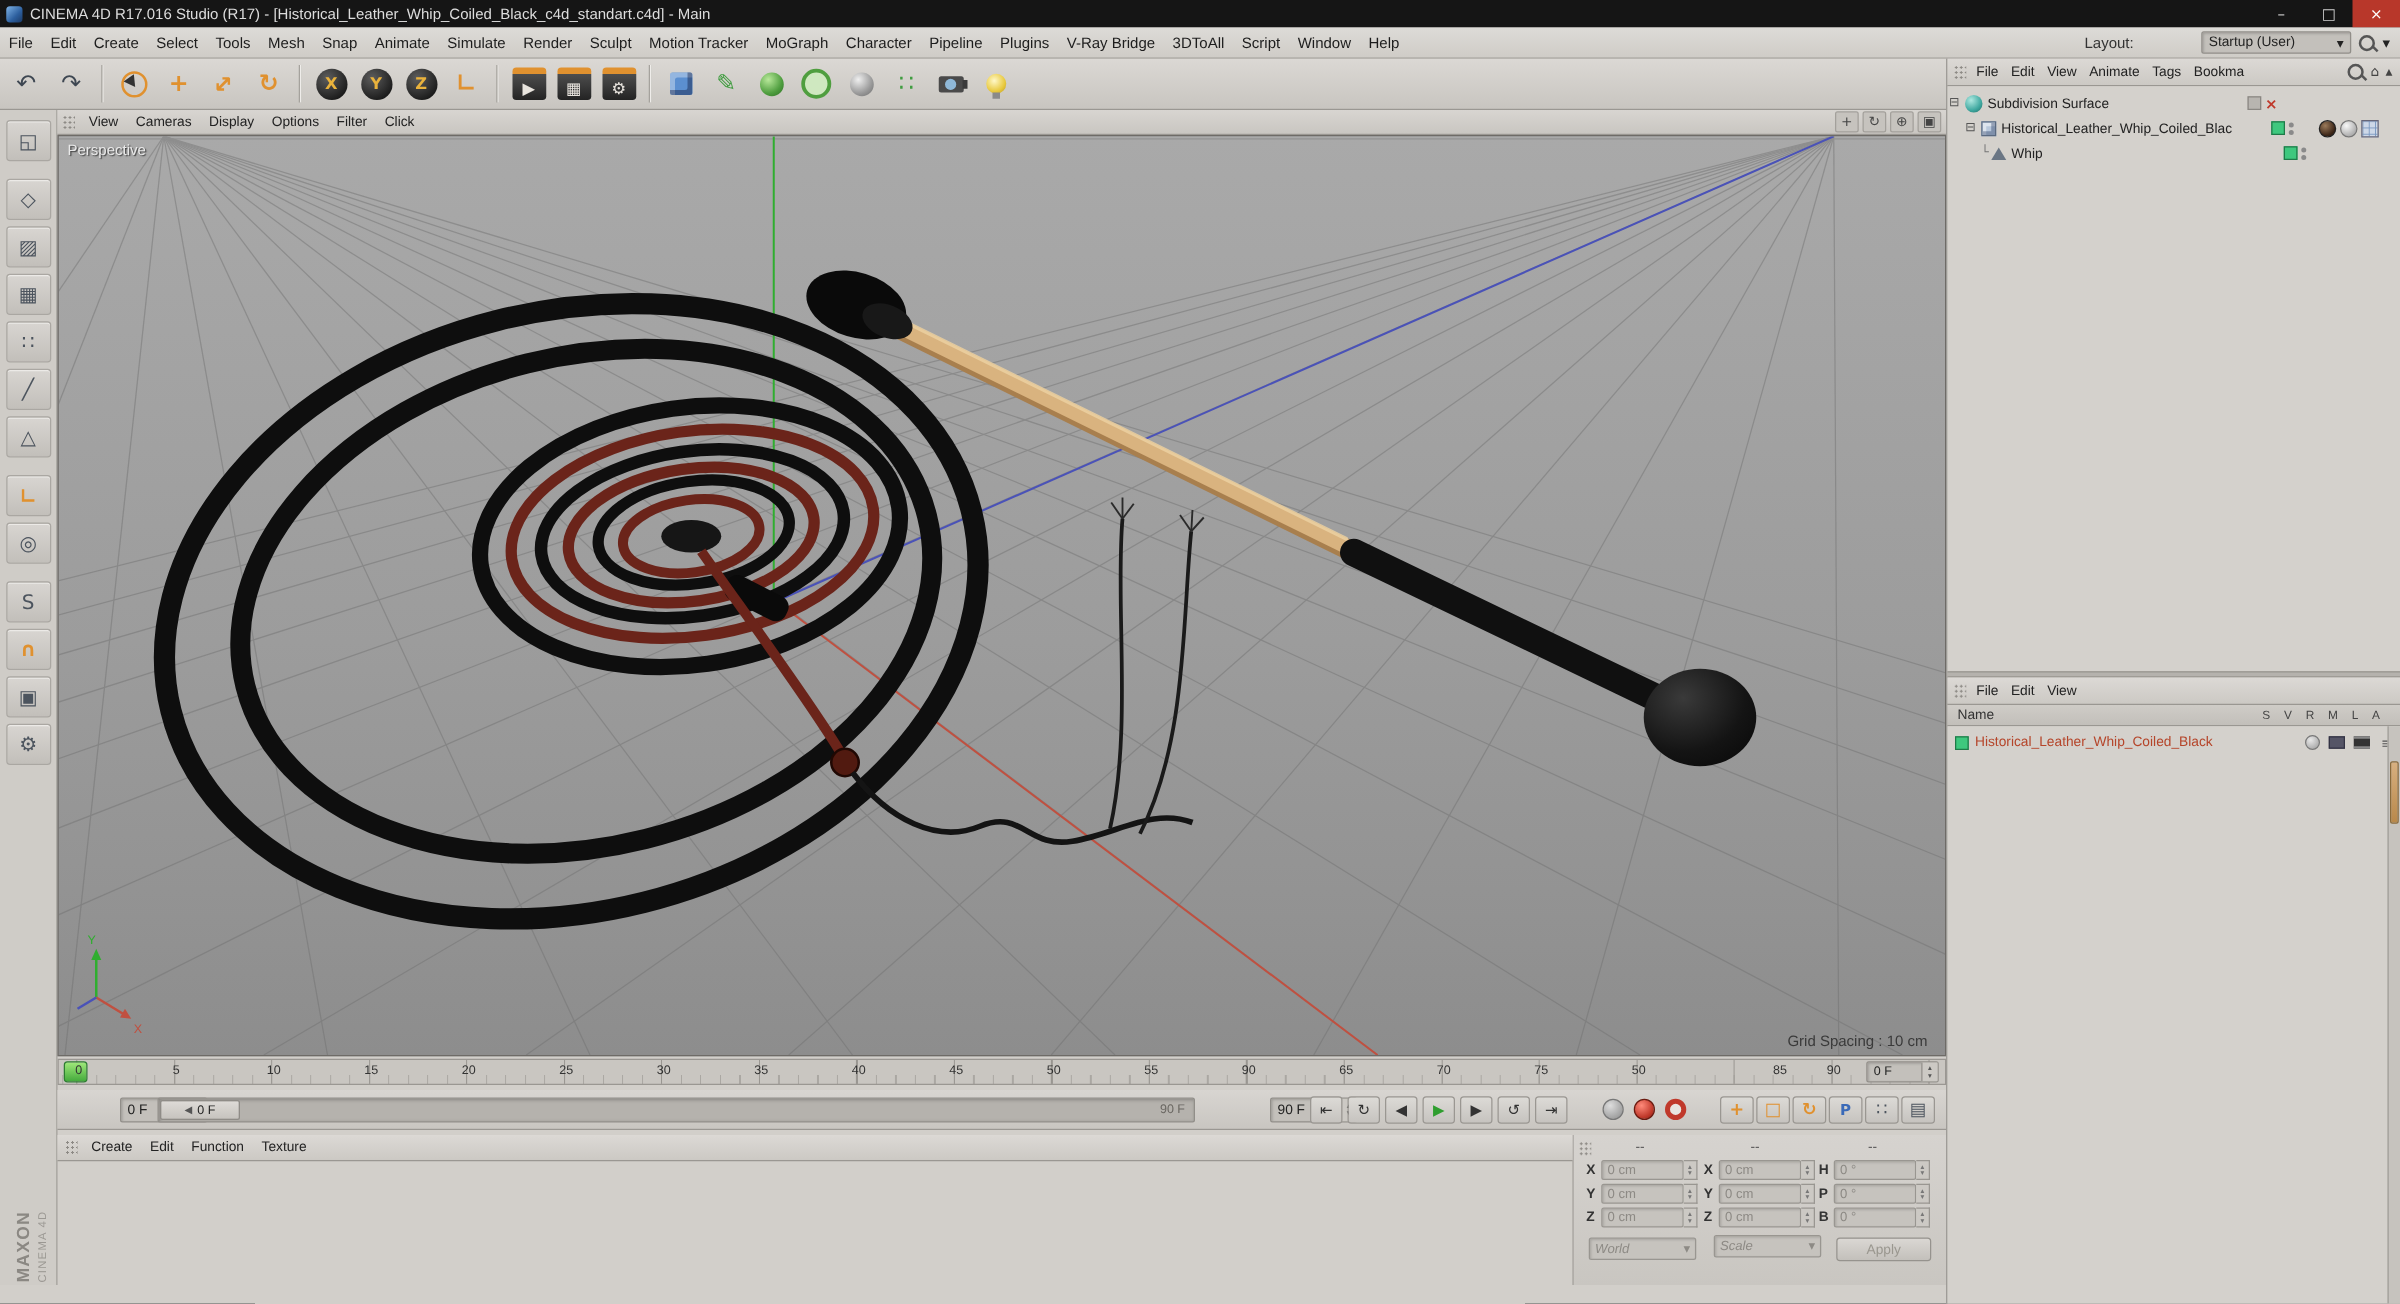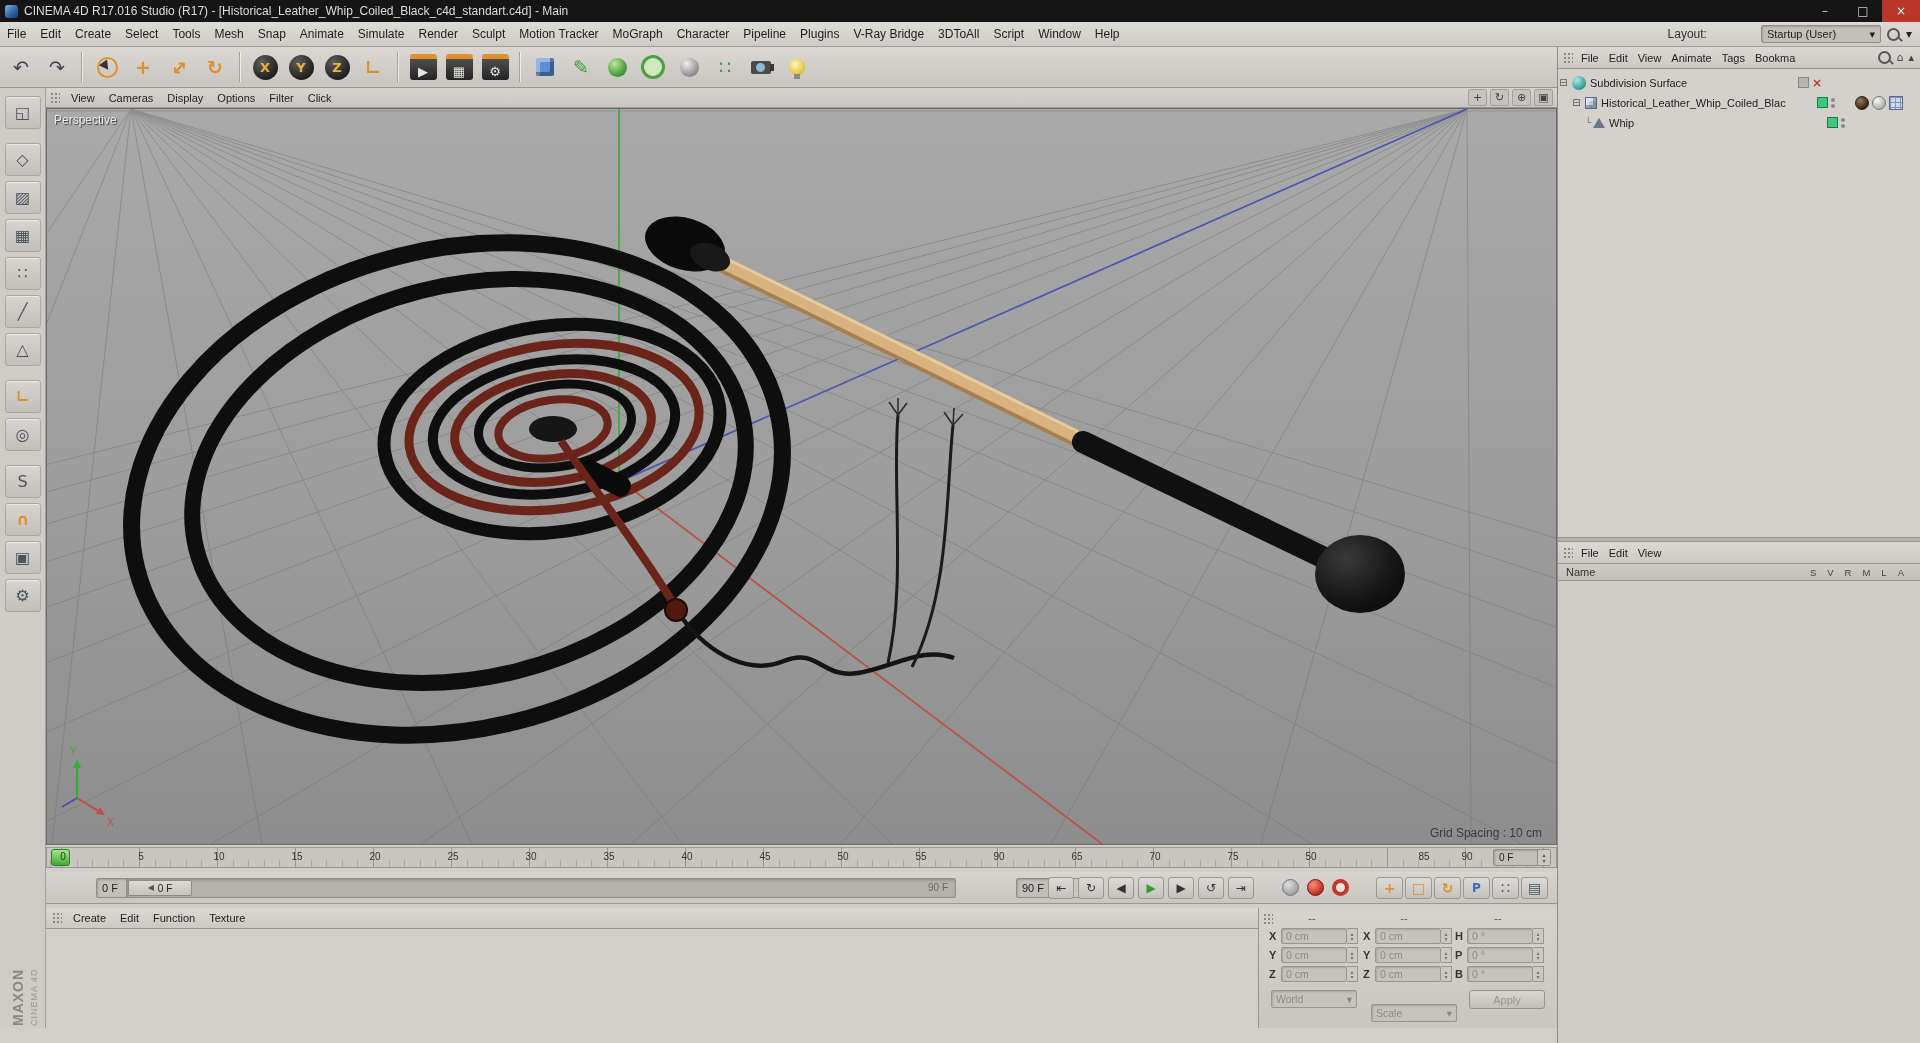--- a/index.html
+++ b/index.html
@@ -100,21 +100,21 @@
   .ph-item{padding:0 6px;}
   .mat-body{position:absolute;top:21px;left:0;right:0;bottom:0;background:#676767;}
   .mat-thumb{position:absolute;left:8px;top:5px;width:48px;height:48px;border-radius:3px;background:radial-gradient(circle at 35% 30%,#6a513c,#2a1c12 55%,#0c0805);border:1px solid #3a3a3a;}
   .mat-name{position:absolute;left:4px;top:56px;width:57px;text-align:center;font-size:10px;color:#fff;background:#55607a;border-radius:2px;padding:1px 0;}
 
   .coord-panel{position:absolute;left:1213px;top:0;width:298px;height:120px;background:linear-gradient(#d6d3cf,#c9c6c1);box-sizing:border-box;}
   .cp-dash{position:absolute;font-size:11px;color:#555;width:30px;text-align:center;}
   .cp-label{position:absolute;font-size:11px;color:#333;font-weight:bold;}
   .cp-field{position:absolute;width:66px;height:16px;background:#c6c3be;border:1px solid #999691;border-radius:2px;box-shadow:inset 1px 1px 2px rgba(0,0,0,.15);font-size:10.5px;color:#8d8a85;display:flex;align-items:center;padding-left:4px;box-sizing:border-box;}
   .cp-spin{position:absolute;width:11px;height:16px;display:flex;flex-direction:column;align-items:center;justify-content:center;font-size:6px;line-height:5px;color:#777;background:#ccc9c4;border:1px solid #999691;border-left:none;box-sizing:border-box;font-family:"DejaVu Sans",sans-serif;}
-  .cp-select{position:absolute;width:86px;height:18px;background:#c6c3be;border:1px solid #999691;border-radius:2px;box-shadow:inset 1px 1px 2px rgba(0,0,0,.15);font-size:10.5px;color:#8d8a85;display:flex;align-items:center;padding:0 4px;box-sizing:border-box;gap:4px;}
+  .cp-select{position:absolute;width:86px;height:18px;background:#c6c3be;border:1px solid #999691;border-radius:2px;box-shadow:inset 1px 1px 2px rgba(0,0,0,.15);font-size:10.5px;color:#8d8a85;display:flex;align-items:center;padding:0 4px;box-sizing:border-box;gap:4px;font-style:italic;}
   .cp-select .val{flex:1;}
   .cp-apply{position:absolute;width:76px;height:19px;background:linear-gradient(#dad7d3,#c3c0bb);border:1px solid #96938e;border-radius:3px;font-size:11px;color:#9a978f;display:flex;align-items:center;justify-content:center;box-sizing:border-box;}
 
   
   .statusbar{position:absolute;left:0;top:1028px;width:1557px;height:15px;background:#cdcac5;border-top:1px solid #98958f;font-size:10.5px;color:#2a2a2a;display:flex;align-items:center;padding-left:6px;box-sizing:border-box;}
 
   
   .branding{position:absolute;left:2px;top:888px;width:44px;height:138px;display:flex;justify-content:center;gap:3px;z-index:5;}
   .br-maxon{writing-mode:vertical-rl;transform:rotate(180deg);font-weight:bold;font-size:14px;color:#8b8883;letter-spacing:1px;}
   .br-c4d{writing-mode:vertical-rl;transform:rotate(180deg);font-size:9px;color:#9b9893;letter-spacing:1px;}
@@ -588,21 +588,21 @@
         <div class="cp-field" style="left:208px;top:58px;">0 °</div>
         <span class="cp-spin g" style="left:274px;top:58px;">
             <span>▴</span>
             <span>▾</span>
           </span>
 
         <div class="cp-select" style="left:12px;top:82px;">
           <span class="val">World</span>
           <span class="g">▾</span>
         </div>
-        <div class="cp-select" style="left:112px;top:96px;">
+        <div class="cp-select" style="left:112px;top:80px;">
           <span class="val">Scale</span>
           <span class="g">▾</span>
         </div>
         <div class="cp-apply" style="left:210px;top:82px;">Apply</div>
       </div>
     </div>
   </div>
 
   <div class="right-panel">
 
@@ -672,20 +672,35 @@
       <span>Name</span>
       <span class="ml-cols">
         <span>S</span>
         <span>V</span>
         <span>R</span>
         <span>M</span>
         <span>L</span>
         <span>A</span>
       </span>
     </div>
+    <div class="ml-area">
+      <div class="ml-row">
+        <span class="sq green"></span>
+        <span class="ml-label">Historical_Leather_Whip_Coiled_Black</span>
+        <span class="ml-icons">
+          <span class="mlc"></span>
+          <span class="mlm"></span>
+          <span class="mlf"></span>
+        </span>
+        <span class="ml-a">≡</span>
+      </div>
+      <div class="ml-scroll">
+        <div class="ml-thumb"></div>
+      </div>
+    </div>
   </div>
 
   <div class="branding">
     <span class="br-maxon">MAXON</span>
     <span class="br-c4d">CINEMA 4D</span>
   </div>
 
 
 </div>
 

